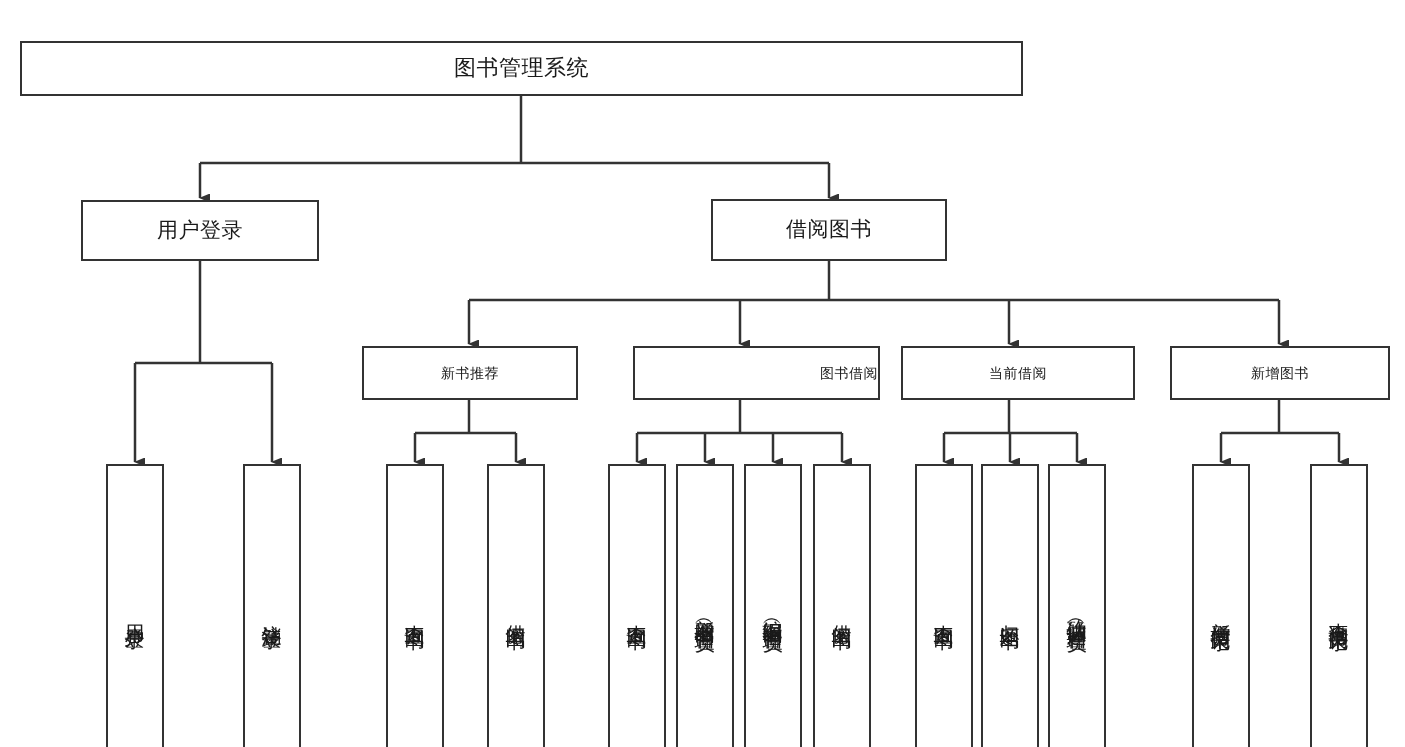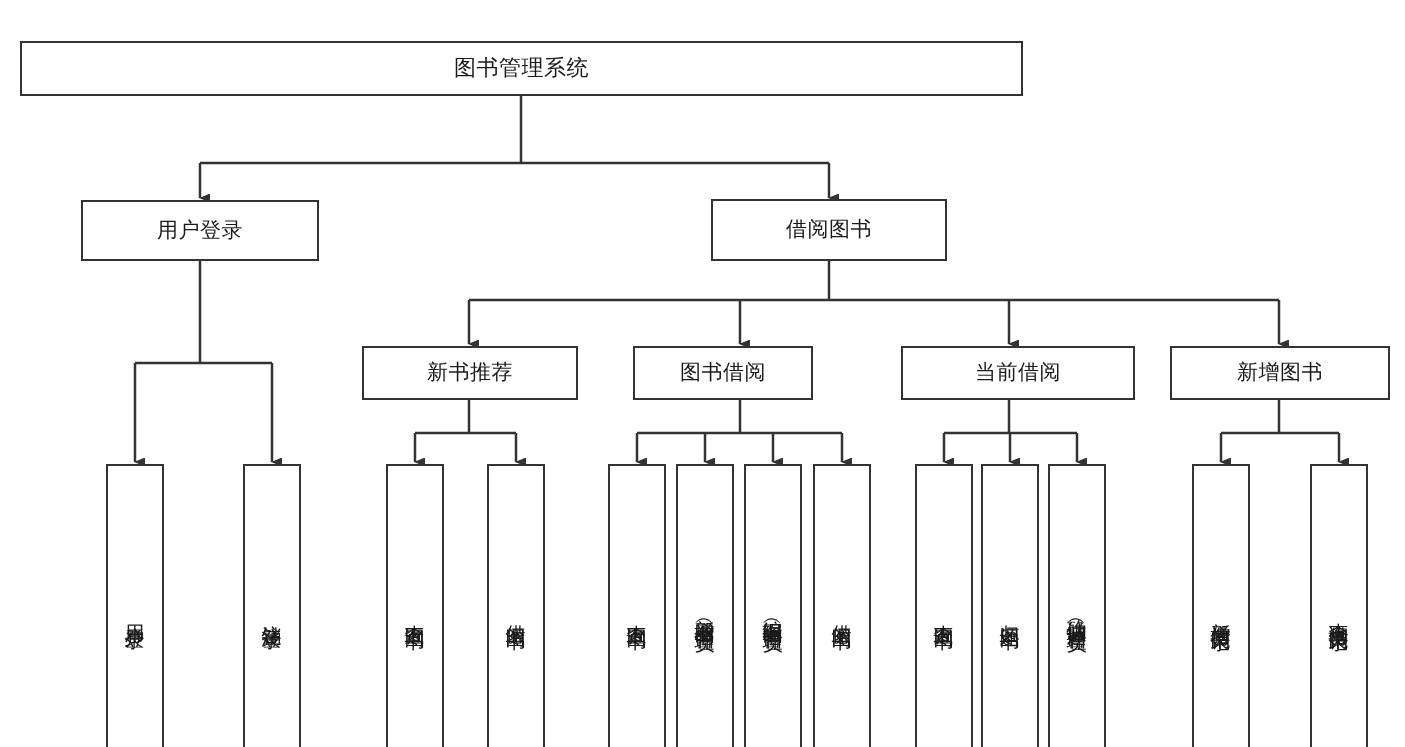--- a/index.html
+++ b/index.html
@@ -46,21 +46,21 @@
   .node-box.vertical .node-label {
     writing-mode: vertical-rl;
     text-orientation: upright;
     font-size: 20px;
     letter-spacing: 2px;
     line-height: 1.0;
     white-space: nowrap;
   }
   .node-box.level-1 .node-label { font-size: 22px; }
   .node-box.level-2 .node-label { font-size: 21px; }
-  .node-box.level-3 .node-label { font-size: 21px; }
+  .node-box.level-3 .node-label { font-size: 14px; }
   .watermark {
     position: absolute;
     font-size: 19px;
     color: #b9b9b9;
     white-space: nowrap;
     letter-spacing: 0.5px;
   }
 </style>
 </head>
 <body>
@@ -116,21 +116,21 @@
       </div>
       <div class="node-box level-2" style="left: 81px; top: 172px; width: 238px; height: 61px;">
         <span class="node-label">用户登录</span>
       </div>
       <div class="node-box level-2" style="left: 711px; top: 171px; width: 236px; height: 62px;">
         <span class="node-label">借阅图书</span>
       </div>
       <div class="node-box level-3" style="left: 362px; top: 318px; width: 216px; height: 54px;">
         <span class="node-label">新书推荐</span>
       </div>
-      <div class="node-box level-3" style="left: 633px; top: 318px; width: 180px; height: 54px;">
+      <div class="node-box level-3" style="left: 633px; top: 318px; width: 247px; height: 54px; justify-content: flex-end;">
         <span class="node-label">图书借阅</span>
       </div>
       <div class="node-box level-3" style="left: 901px; top: 318px; width: 234px; height: 54px;">
         <span class="node-label">当前借阅</span>
       </div>
       <div class="node-box level-3" style="left: 1170px; top: 318px; width: 220px; height: 54px;">
         <span class="node-label">新增图书</span>
       </div>
       <div class="node-box level-4 vertical" style="left: 106px; top: 436px; width: 58px; height: 298px;">
         <span class="node-label">用户登录</span>

